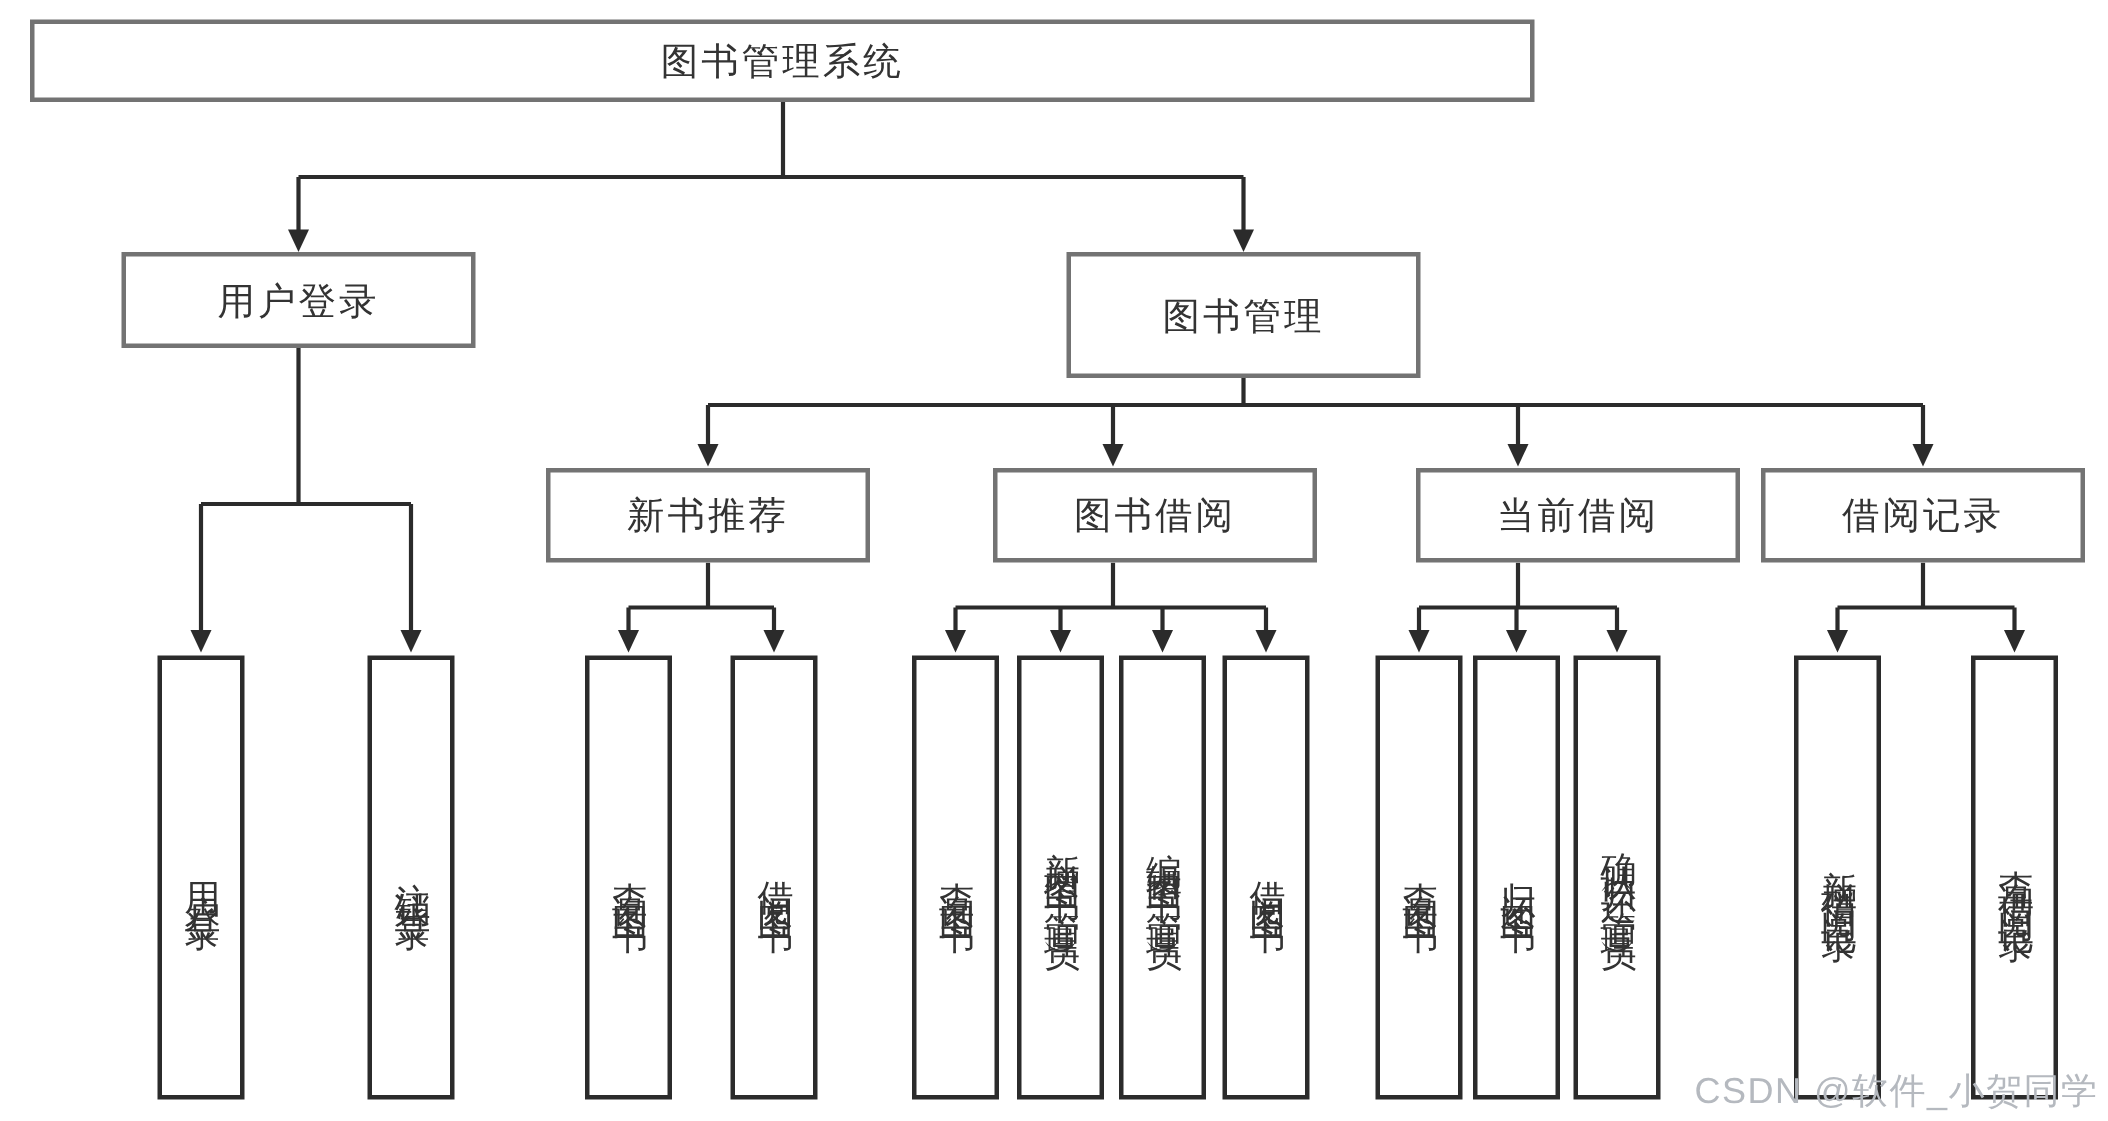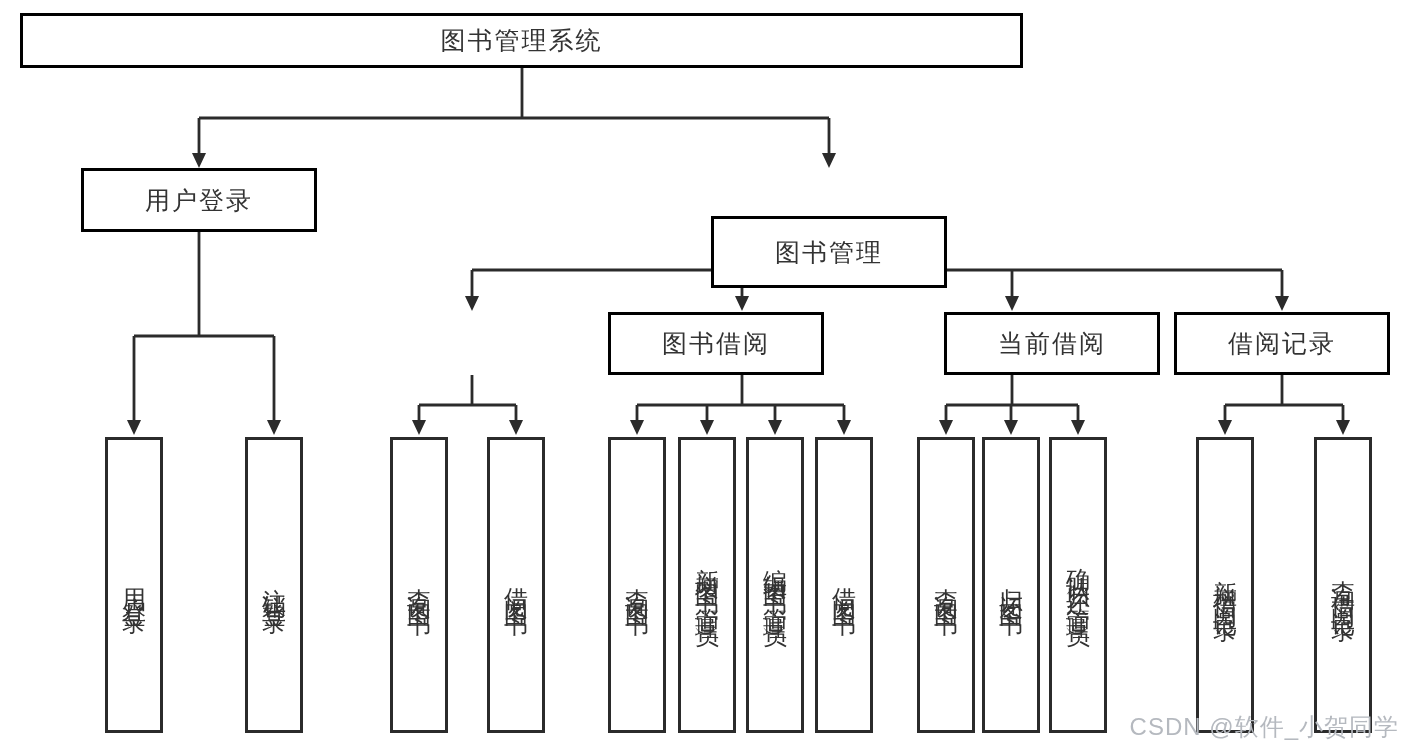--- a/index.html
+++ b/index.html
@@ -19,21 +19,21 @@
     position: absolute;
     left: 0;
     top: 0;
     width: 1405px;
     height: 747px;
     pointer-events: none;
   }
   .hbox {
     position: absolute;
     box-sizing: border-box;
-    border: 3px solid #000000;
+    border: 3px solid #737373;
     background: #ffffff;
     display: flex;
     align-items: center;
     justify-content: center;
     font-size: 25px;
     letter-spacing: 2px;
     color: #333333;
     white-space: nowrap;
     z-index: 2;
   }
@@ -100,23 +100,24 @@
       <polygon points="1004,420 1018,420 1011,435"></polygon>
       <polygon points="1071,420 1085,420 1078,435"></polygon>
       <polygon points="1218,420 1232,420 1225,435"></polygon>
       <polygon points="1336,420 1350,420 1343,435"></polygon>
     </g>
   </svg>
 
   <div class="hbox" style="left:20px; top:13px; width:1003px; height:55px;">图书管理系统</div>
 
   <div class="hbox" style="left:81px; top:168px; width:236px; height:64px;">用户登录</div>
-  <div class="hbox" style="left:711px; top:168px; width:236px; height:72px;margin-top:48px;">图书管理</div>
+  <div class="hbox" style="left:711px; top:168px; width:236px; height:84px;">图书管理</div>
 
-  <div class="hbox" style="left:608px; top:312px; width:216px; height:63px;">图书借阅</div>
+  <div class="hbox" style="left:364px; top:312px; width:216px; height:63px;">新书推荐</div>
+  <div class="hbox" style="left:662px; top:312px; width:216px; height:63px;">图书借阅</div>
   <div class="hbox" style="left:904px; top:312px; width:216px; height:63px;margin-left:40px;">当前借阅</div>
   <div class="hbox" style="left:1174px; top:312px; width:216px; height:63px;">借阅记录</div>
 
   <div class="vbox" style="left:105px;">用户登录</div>
   <div class="vbox" style="left:245px;">注销登录</div>
 
   <div class="vbox" style="left:390px;">查询图书</div>
   <div class="vbox" style="left:487px;">借阅图书</div>
 
   <div class="vbox" style="left:608px;">查询图书</div>

